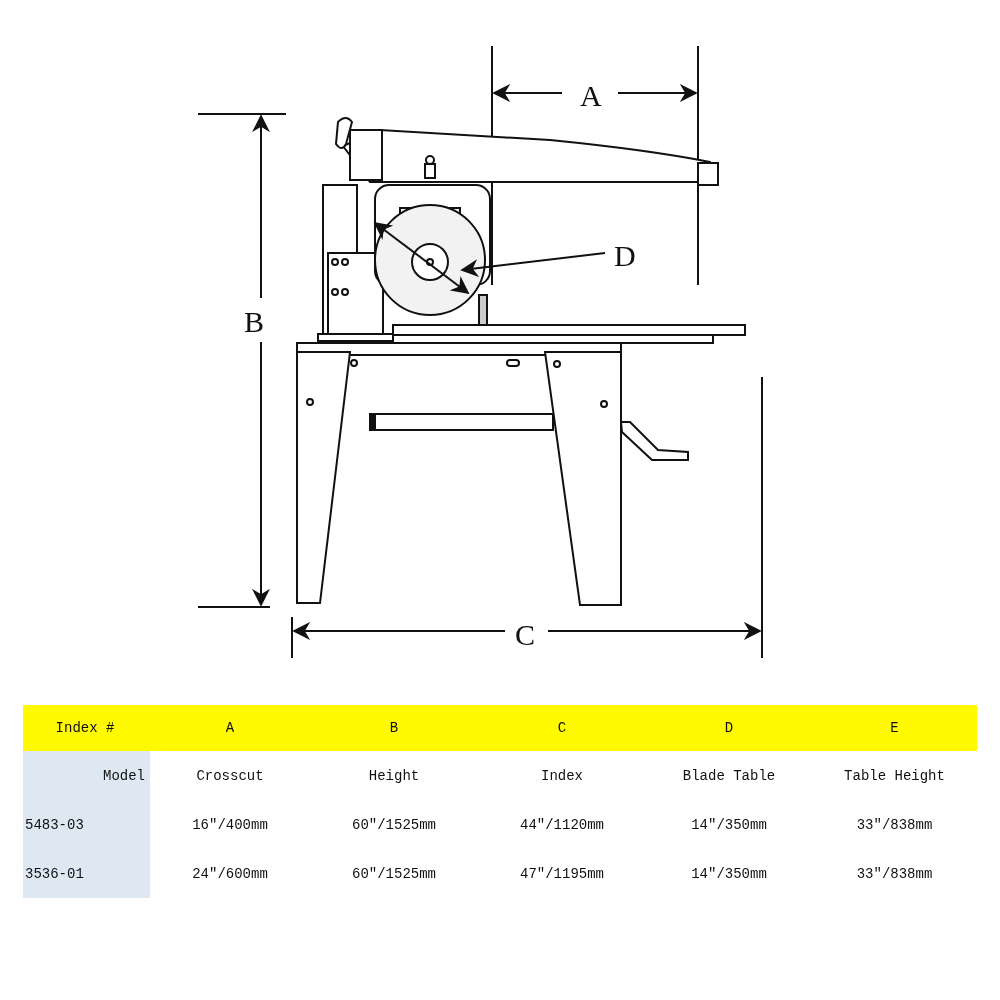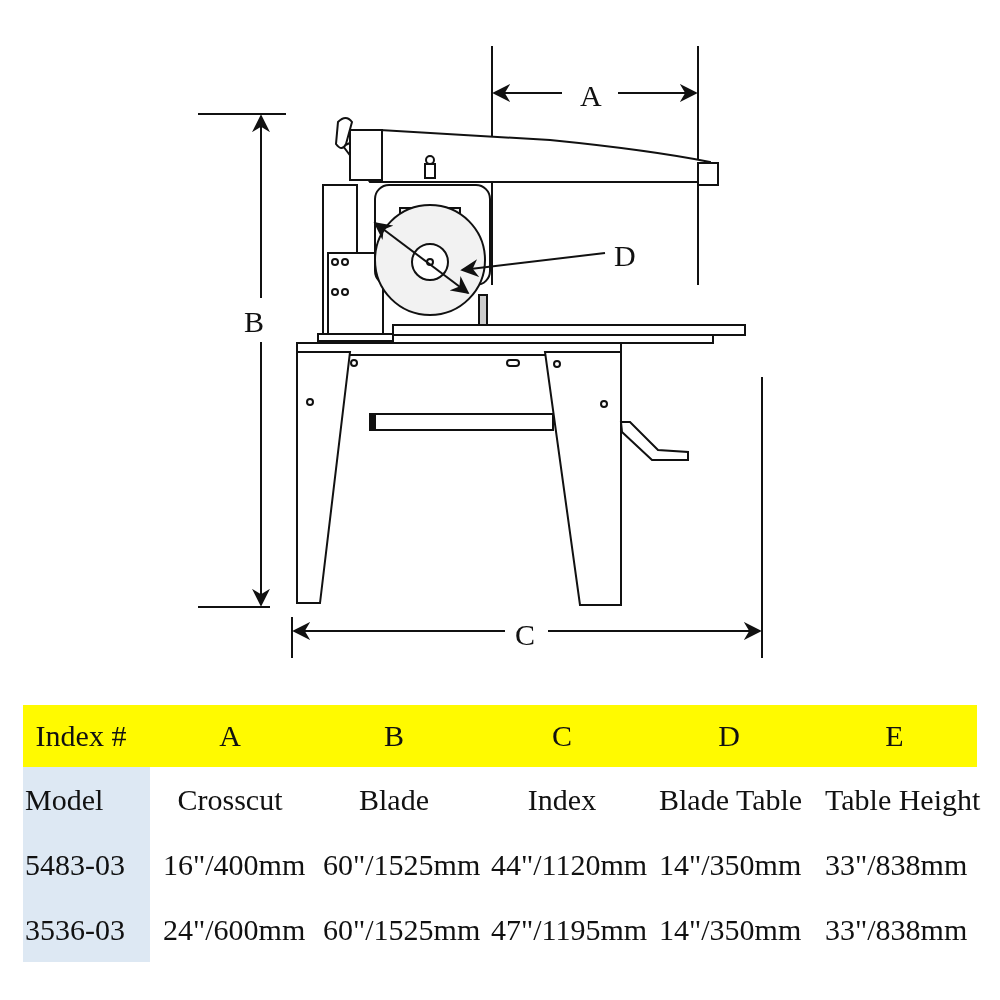--- a/index.html
+++ b/index.html
@@ -1,24 +1,24 @@
 <!DOCTYPE html>
 <html><head>
 <meta charset="utf-8">
 <style>
   html, body { margin:0; padding:0; background:#ffffff; }
   body { width:1000px; height:1000px; position:relative; overflow:hidden; font-family:"Liberation Sans", sans-serif; }
   #diagram { position:absolute; left:0; top:0; width:1000px; height:680px; }
   .dim-label { font-family:"Liberation Serif", "DejaVu Serif", serif; font-size:30px; fill:#111; }
   #spec-table { position:absolute; left:23px; top:705px; width:954px; border-collapse:collapse; table-layout:fixed; }
-  #spec-table td { font-family:Liberation Serif, serif; font-size:30px; color:#111; height:39px; padding:13px; text-align:center; white-space:nowrap; }
+  #spec-table td { font-family:Liberation Mono, monospace; font-size:14px; color:#111; height:39px; padding:5px; text-align:center; white-space:nowrap; }
   #spec-table tr.index-row td { background:#fffa00; height:36px; }
   #spec-table td.model-col { background:#dde8f3; text-align:left; padding-left:2px; }
   #spec-table tr.index-row td.model-col { background:#fffa00; text-align:center; }
-  #spec-table tr.label-row td.model-col { text-align:left; }
+  #spec-table tr.label-row td.model-col { text-align:right; }
 </style>
 </head>
 <body>
 
 <svg id="diagram" viewBox="0 0 1000 680" xmlns="http://www.w3.org/2000/svg">
   <defs>
     <marker id="arr" viewBox="0 0 10 10" refX="9" refY="5" markerWidth="9" markerHeight="9" orient="auto-start-reverse">
       <path d="M0,0 L10,5 L0,10 L3,5 z" fill="#111"></path>
     </marker>
   </defs>
@@ -109,35 +109,35 @@
     <td class="model-col">Index #</td>
     <td>A</td>
     <td>B</td>
     <td>C</td>
     <td>D</td>
     <td>E</td>
   </tr>
   <tr class="label-row">
     <td class="model-col">Model</td>
     <td>Crosscut</td>
-    <td>Blade</td>
+    <td>Height</td>
     <td>Index</td>
     <td>Blade Table</td>
     <td>Table Height</td>
   </tr>
   <tr>
     <td class="model-col">5483-03</td>
     <td>16"/400mm</td>
     <td>60"/1525mm</td>
     <td>44"/1120mm</td>
     <td>14"/350mm</td>
     <td>33"/838mm</td>
   </tr>
   <tr>
-    <td class="model-col">3536-03</td>
+    <td class="model-col">3536-01</td>
     <td>24"/600mm</td>
     <td>60"/1525mm</td>
     <td>47"/1195mm</td>
     <td>14"/350mm</td>
     <td>33"/838mm</td>
   </tr>
 </tbody>
   </table>
 
 </body></html>

